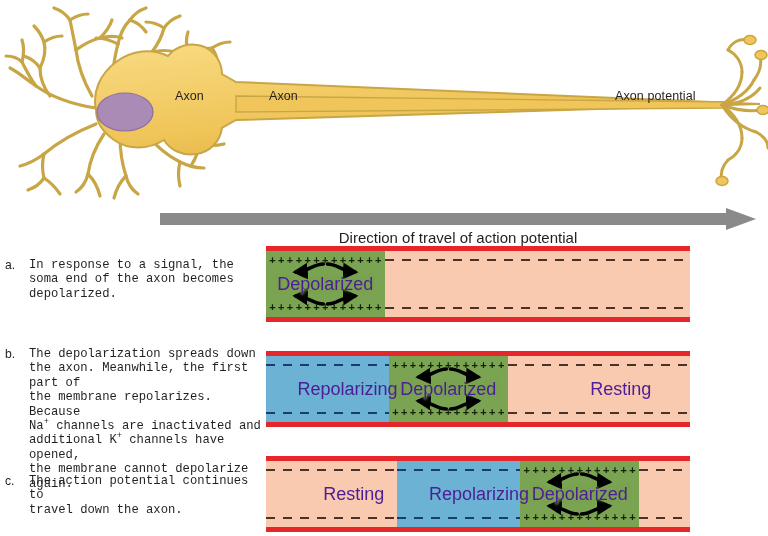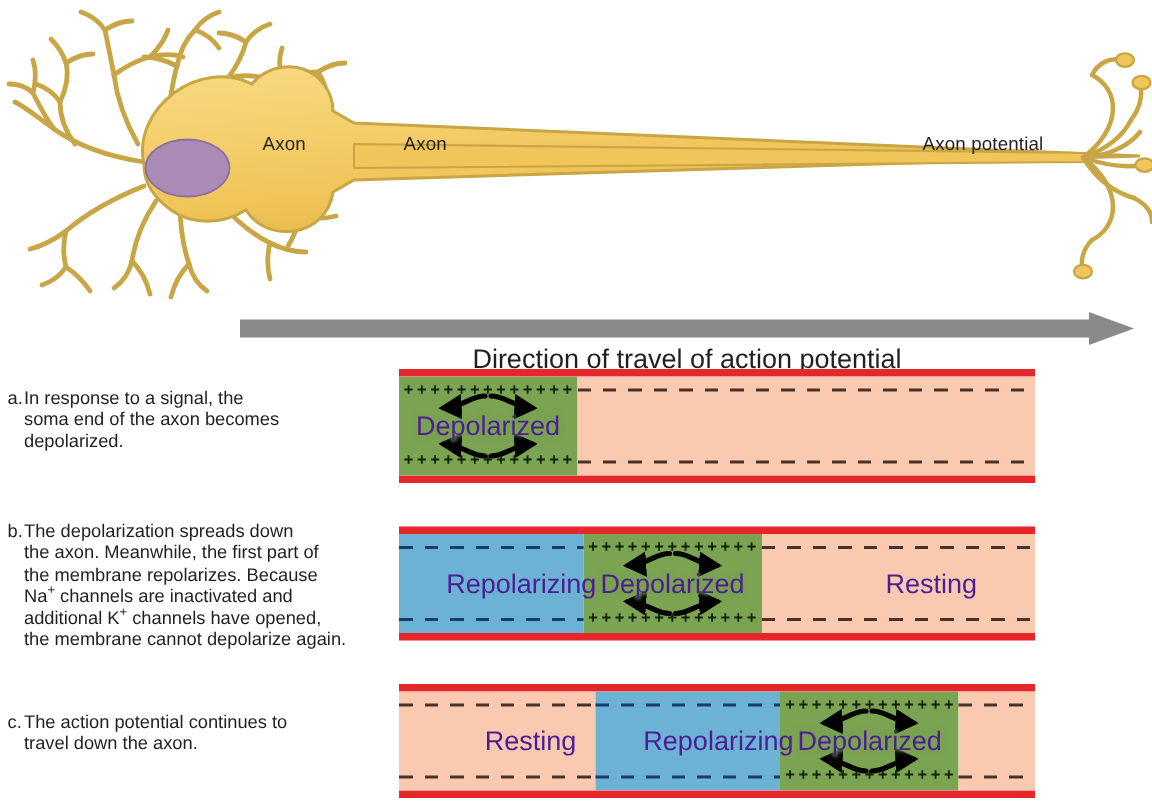--- a/index.html
+++ b/index.html
@@ -39,21 +39,21 @@
     position: absolute;
     left: 160px; top: 208px;
     width: 596px; height: 22px;
   }
   #direction-arrow-svg { display: block; }
   #direction-caption {
     position: absolute;
     left: 160px; top: 229px;
     width: 596px;
     text-align: center;
-    font-size: 18px;
+    font-size: 15px;
     color: #231f20;
   }
 
   
   .panel {
     position: absolute;
     left: 0;
     width: 768px;
   }
   #panel-a { top: 246px; }
@@ -68,21 +68,22 @@
     line-height: 14.4px;
     color: #231f20;
   }
   .panel-caption .marker {
     position: absolute;
     left: 0; top: 0;
     width: 13px;
   }
   .panel-caption .caption-body {
     display: block;
-    margin-left: 11px;
+    margin-left: 24px;
+    font-family: Liberation Mono, monospace;
   }
   #caption-a { top: 12px; }
   #caption-b { top: -4px; }
   #caption-c { top: 18px; }
 
   .caption-body sup {
     font-size: 8.6px;
     vertical-align: super;
     line-height: 0;
   }

